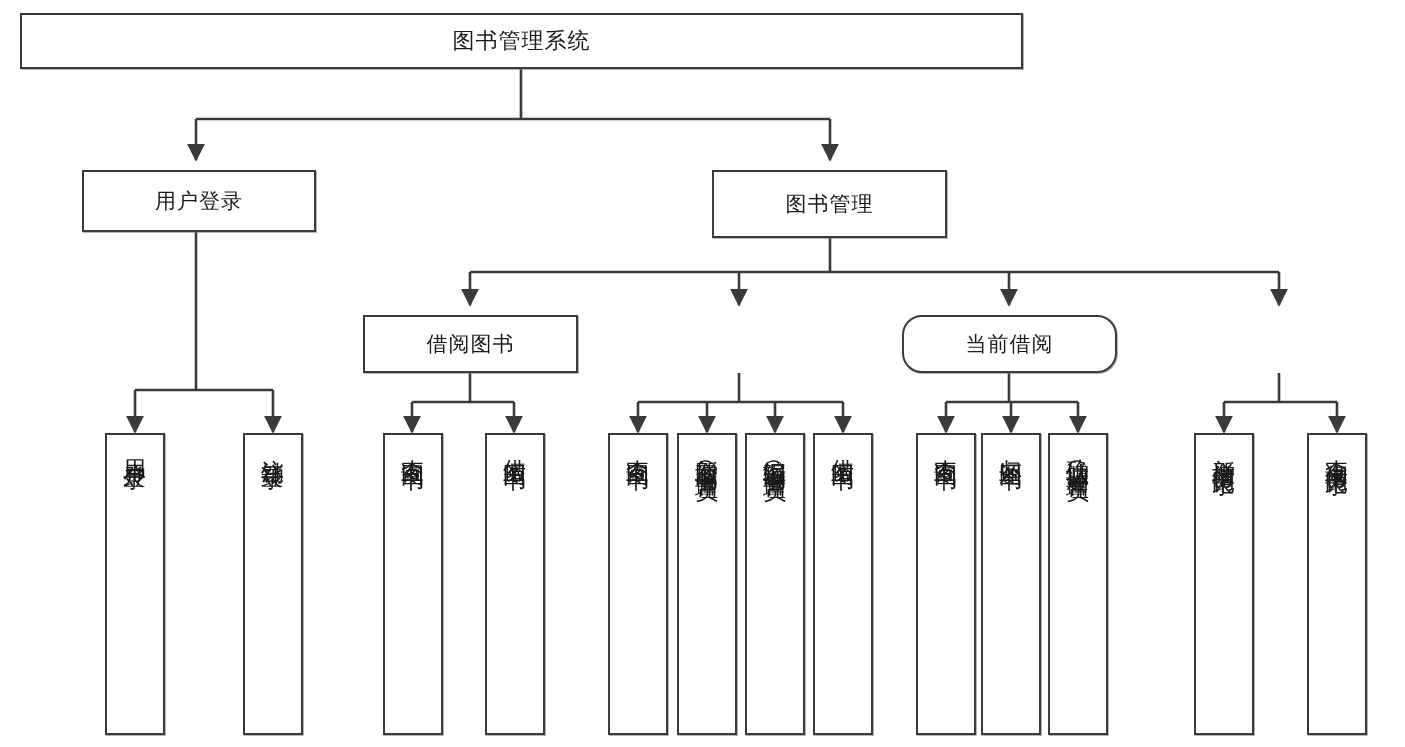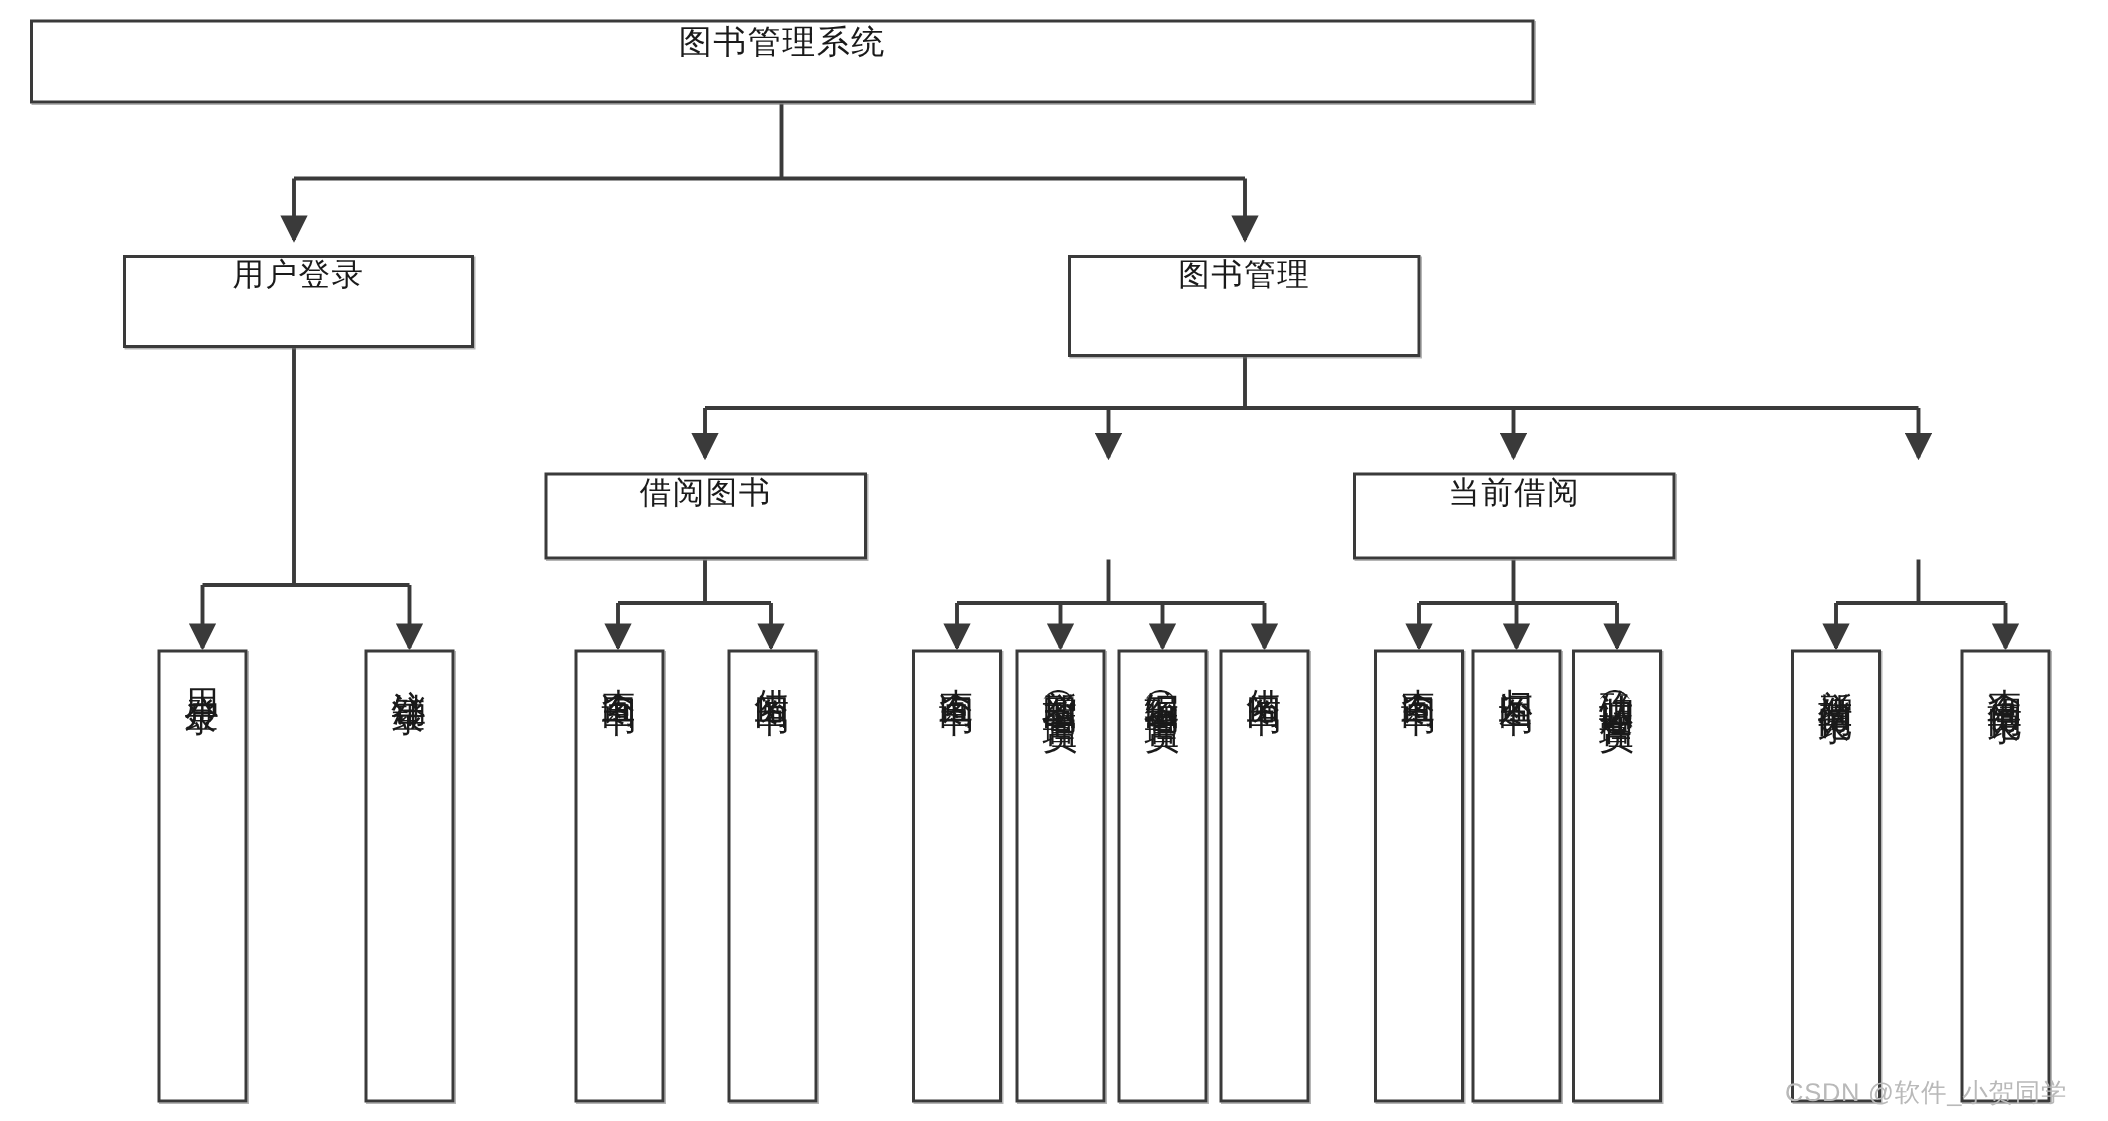--- a/index.html
+++ b/index.html
@@ -25,20 +25,21 @@
     height: 747px;
     pointer-events: none;
   }
   .node {
     position: absolute;
     box-sizing: border-box;
     background: #ffffff;
     border: 2px solid #3a3a3a;
     box-shadow: 1px 1px 0 0 rgba(120,120,120,0.55);
     display: flex;
+    align-items: center;
     justify-content: center;
     color: #1a1a1a;
   }
   .node .label {
     display: block;
     text-align: center;
     line-height: 1.18;
     color: #1a1a1a;
   }
   
@@ -134,21 +135,21 @@
   <div class="node horiz" style="left:82px; top:170px; width:234px; height:62px;">
     <span class="label">用户登录</span>
   </div>
   <div class="node horiz" style="left:712px; top:170px; width:235px; height:68px;">
     <span class="label">图书管理</span>
   </div>
 
   <div class="node horiz" style="left:363px; top:315px; width:215px; height:58px;">
     <span class="label">借阅图书</span>
   </div>
-  <div class="node horiz" style="left:902px; top:315px; width:215px; height:58px;">
+  <div class="node horiz" style="left:902px; top:315px; width:215px; height:58px;border-radius:20px;">
     <span class="label">当前借阅</span>
   </div>
 
   <div class="node vert" style="left:105px; top:433px; width:60px; height:302px;">
     <span class="label">用户登录</span>
   </div>
   <div class="node vert" style="left:243px; top:433px; width:60px; height:302px;">
     <span class="label">注销登录</span>
   </div>
 
@@ -182,15 +183,14 @@
     <span class="label">确认归还（管理员）</span>
   </div>
 
   <div class="node vert" style="left:1194px; top:433px; width:60px; height:302px;">
     <span class="label">新增借阅记录</span>
   </div>
   <div class="node vert" style="left:1307px; top:433px; width:60px; height:302px;">
     <span class="label">查询借阅记录</span>
   </div>
 
-  <div class="watermark" style="left:1190px; top:717px;">CSDN @软件_小贺同学</div>
 
 </div>
 
 </body></html>

